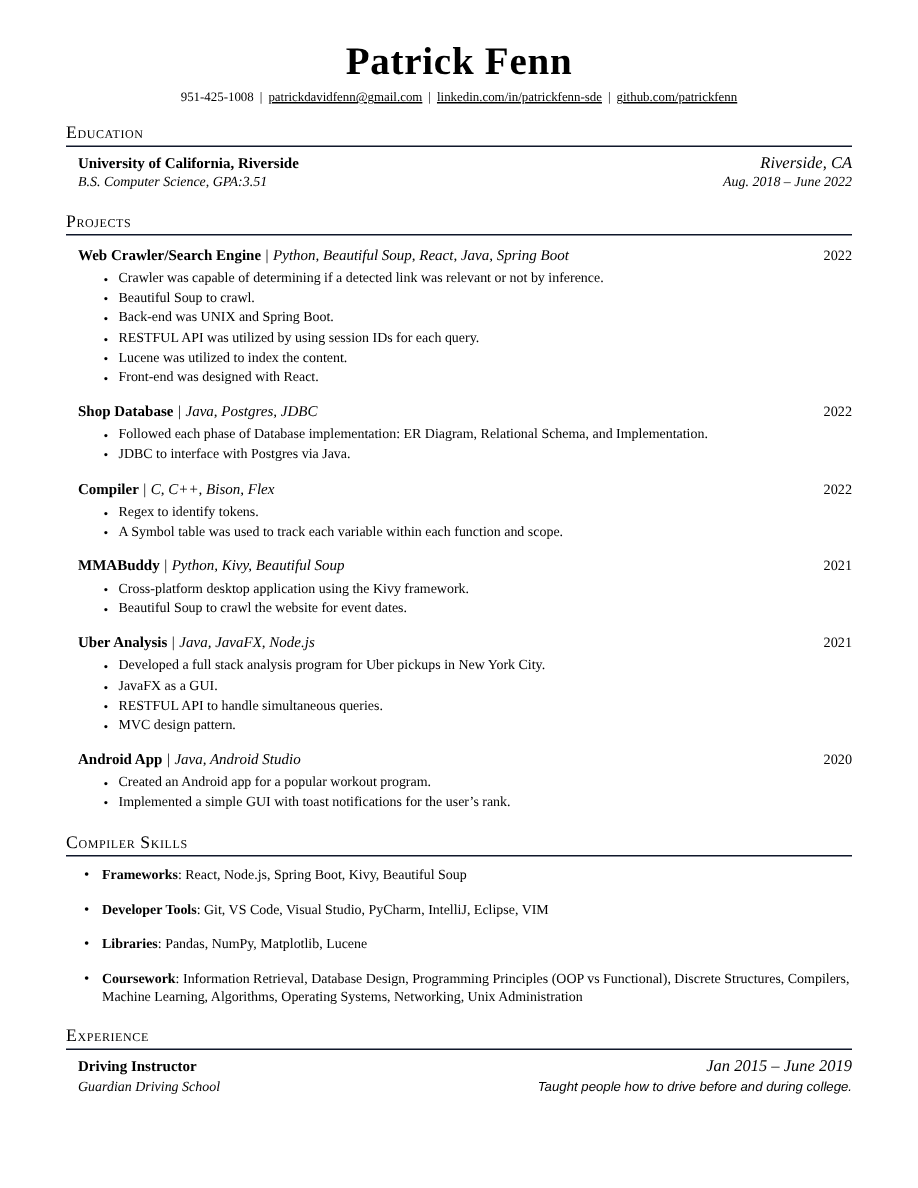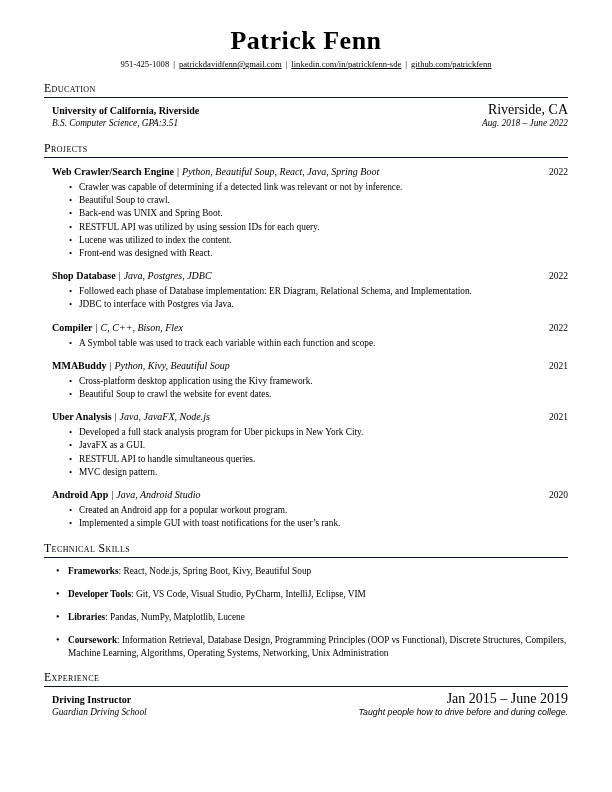--- a/index.html
+++ b/index.html
@@ -49,21 +49,21 @@
   .row {
     display: flex;
     justify-content: space-between;
     align-items: baseline;
     line-height: 13px;
   }
   .entry { margin: 5px 0 2px 8px; }
   .b  { font-weight: 700; }
   .i  { font-style: italic; }
   .t10  { font-size: 10px; }
-  .t95  { font-size: 14px; }
+  .t95  { font-size: 11px; font-style: italic; }
   .t93  { font-size: 9.3px; }
   
   .project { margin: 7px 0 9px 8px; }
   .project .year { font-size: 9.5px; text-align: right; }
   .ptitle { font-size: 10px; }
   .ptitle .tech { font-style: italic; font-weight: 400; }
   .pipe { padding: 0 3px; font-weight: 400; }
   ul.bullets {
     list-style: none;
     margin-top: 2px;
@@ -161,20 +161,21 @@
             <li>JDBC to interface with Postgres via Java.</li>
           </ul>
   </div>
 
   <div class="project">
     <div class="row">
       <span class="ptitle"><span class="b">Compiler</span><span class="pipe">|</span><span class="tech">C, C++, Bison, Flex</span></span>
       <span class="year">2022</span>
     </div>
     <ul class="bullets">
+            <li>Regex to identify tokens.</li>
             <li>A Symbol table was used to track each variable within each function and scope.</li>
           </ul>
   </div>
 
   <div class="project">
     <div class="row">
       <span class="ptitle"><span class="b">MMABuddy</span><span class="pipe">|</span><span class="tech">Python, Kivy, Beautiful Soup</span></span>
       <span class="year">2021</span>
     </div>
     <ul class="bullets">
@@ -203,21 +204,21 @@
     </div>
     <ul class="bullets">
             <li>Created an Android app for a popular workout program.</li>
             <li>Implemented a simple GUI with toast notifications for the user’s rank.</li>
           </ul>
   </div>
 </div>
   </section>
 
   <section>
-    <h2 class="sec">Technical Skills</h2>
+    <h2 class="sec">Compiler Skills</h2>
     <ul class="skills" id="skills-container">
 
   <li><span class="b">Frameworks</span><span>: </span><span>React, Node.js, Spring Boot, Kivy, Beautiful Soup</span></li>
 
   <li><span class="b">Developer Tools</span><span>: </span><span>Git, VS Code, Visual Studio, PyCharm, IntelliJ, Eclipse, VIM</span></li>
 
   <li><span class="b">Libraries</span><span>: </span><span>Pandas, NumPy, Matplotlib, Lucene</span></li>
 
   <li><span class="b">Coursework</span><span>: </span><span>Information Retrieval, Database Design, Programming Principles (OOP vs Functional), Discrete Structures, Compilers, Machine Learning, Algorithms, Operating Systems, Networking, Unix Administration</span></li>
 </ul>

